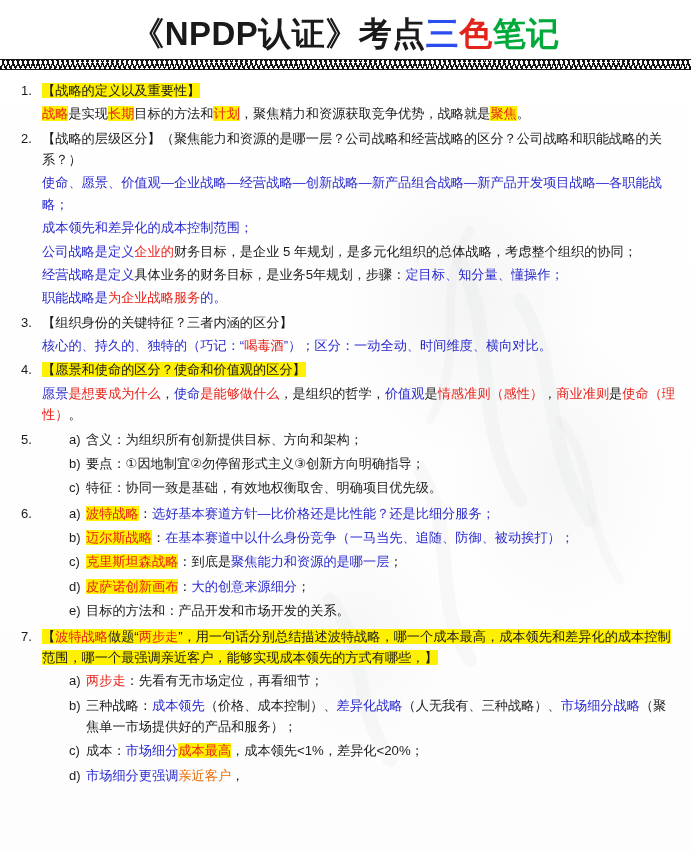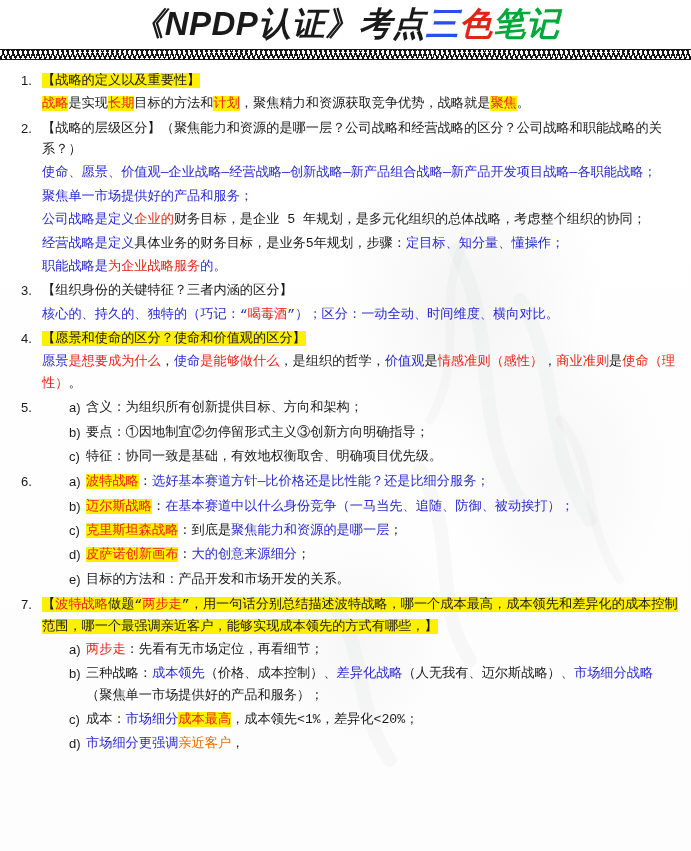--- a/index.html
+++ b/index.html
@@ -38,22 +38,21 @@
 
   .sheet {
     position: relative;
     z-index: 2;
     padding: 0;
   }
 
   
   .header {
     text-align: center;
-    padding: 5px 0 2px 0;
-    font-style: italic;
+    padding: 15px 0 2px 0;
   }
   .doc-title {
     font-size: 33px;
     font-weight: bold;
     letter-spacing: 0.5px;
     line-height: 1.15;
     white-space: nowrap;
   }
   .t-blue  { color: #2b4df0; }
   .t-red   { color: #e2231a; }
@@ -97,21 +96,21 @@
     text-align: left;
     padding-left: 27px;
     font-size: 13px;
     color: #1a1a1a;
     box-sizing: border-box;
   }
   .content {
     flex: 1 1 auto;
     min-width: 0;
   }
-  .line { margin: 0 0 2px 0; font-family: Liberation Mono, monospace; }
+  .line { margin: 0 0 2px 0; }
 
   
   .hl   { background: #ffef00; }
   .c-r  { color: #e8231a; }
   .c-b  { color: #2a2ad0; }
   .c-k  { color: #1a1a1a; }
   .c-or { color: #ef6a00; }
 </style>
 </head>
 <body>
@@ -143,21 +142,21 @@
         <div class="content">
           <div class="line"><span class="c-k hl">【战略的定义以及重要性】</span></div>
           <div class="line"><span class="c-r hl">战略</span><span class="c-k">是实现</span><span class="c-r hl">长期</span><span class="c-k">目标的方法和</span><span class="c-r hl">计划</span><span class="c-k">，聚焦精力和资源获取竞争优势，战略就是</span><span class="c-r hl">聚焦</span><span class="c-k">。</span></div>
         </div>
       </div>
       <div class="item">
         <div class="num">2.</div>
         <div class="content">
           <div class="line"><span class="c-k">【战略的层级区分】（聚焦能力和资源的是哪一层？公司战略和经营战略的区分？公司战略和职能战略的关系？）</span></div>
           <div class="line"><span class="c-b">使命、愿景、价值观—企业战略—经营战略—创新战略—新产品组合战略—新产品开发项目战略—各职能战略；</span></div>
-          <div class="line"><span class="c-b">聚焦单一市场提供好的产品和服务；</span></div>
+          <div class="line"><span class="c-b">成本领先和差异化的成本控制范围；</span></div>
           <div class="line"><span class="c-b">公司战略是定义</span><span class="c-r">企业的</span><span class="c-k">财务目标，是企业 5 年规划，是多元化组织的总体战略，考虑整个组织的协同；</span></div>
           <div class="line"><span class="c-b">经营战略是定义</span><span class="c-k">具体业务的</span><span class="c-k">财务目标，是业务5年规划，步骤：</span><span class="c-b">定目标、知分量、懂操作；</span></div>
           <div class="line"><span class="c-b">职能战略是</span><span class="c-r">为企业战略服务</span><span class="c-b">的。</span></div>
         </div>
       </div>
       <div class="item">
         <div class="num">3.</div>
         <div class="content">
           <div class="line"><span class="c-k">【组织身份的关键特征？三者内涵的区分】</span></div>
           <div class="line"><span class="c-b">核心的、持久的、独特的（巧记：“</span><span class="c-r">喝毒酒</span><span class="c-b">”）；区分：一动全动、时间维度、横向对比。</span></div>
@@ -234,21 +233,21 @@
           <div class="line"><span class="hl"><span class="c-k">【</span><span class="c-r">波特战略</span><span class="c-k">做题“</span><span class="c-r">两步走</span><span class="c-k">”，用一句话分别总结描述波特战略，哪一个成本最高，成本领先和差异化的成本控制范围，哪一个最强调亲近客户，能够实现成本领先的方式有哪些，】</span></span></div>
           <div class="item">
             <div class="num-sub">a)</div>
             <div class="content">
               <div class="line"><span class="c-r">两步走</span><span class="c-k">：先看有无市场定位，再看细节；</span></div>
             </div>
           </div>
           <div class="item">
             <div class="num-sub">b)</div>
             <div class="content">
-              <div class="line"><span class="c-k">三种战略：</span><span class="c-b">成本领先</span><span class="c-k">（价格、成本控制）、</span><span class="c-b">差异化战略</span><span class="c-k">（人无我有、迈尔斯战略）、</span><span class="c-b">市场细分战略</span><span class="c-k">（聚焦单一市场提供好的产品和服务）；</span></div>
+              <div class="line"><span class="c-k">三种战略：</span><span class="c-b">成本领先</span><span class="c-k">（价格、成本控制）、</span><span class="c-b">差异化战略</span><span class="c-k">（人无我有、三种战略）、</span><span class="c-b">市场细分战略</span><span class="c-k">（聚焦单一市场提供好的产品和服务）；</span></div>
             </div>
           </div>
           <div class="item">
             <div class="num-sub">c)</div>
             <div class="content">
               <div class="line"><span class="c-k">成本：</span><span class="c-b">市场细分</span><span class="c-r hl">成本最高</span><span class="c-k">，成本领先&lt;1%，差异化&lt;20%；</span></div>
             </div>
           </div>
           <div class="item">
             <div class="num-sub">d)</div>

